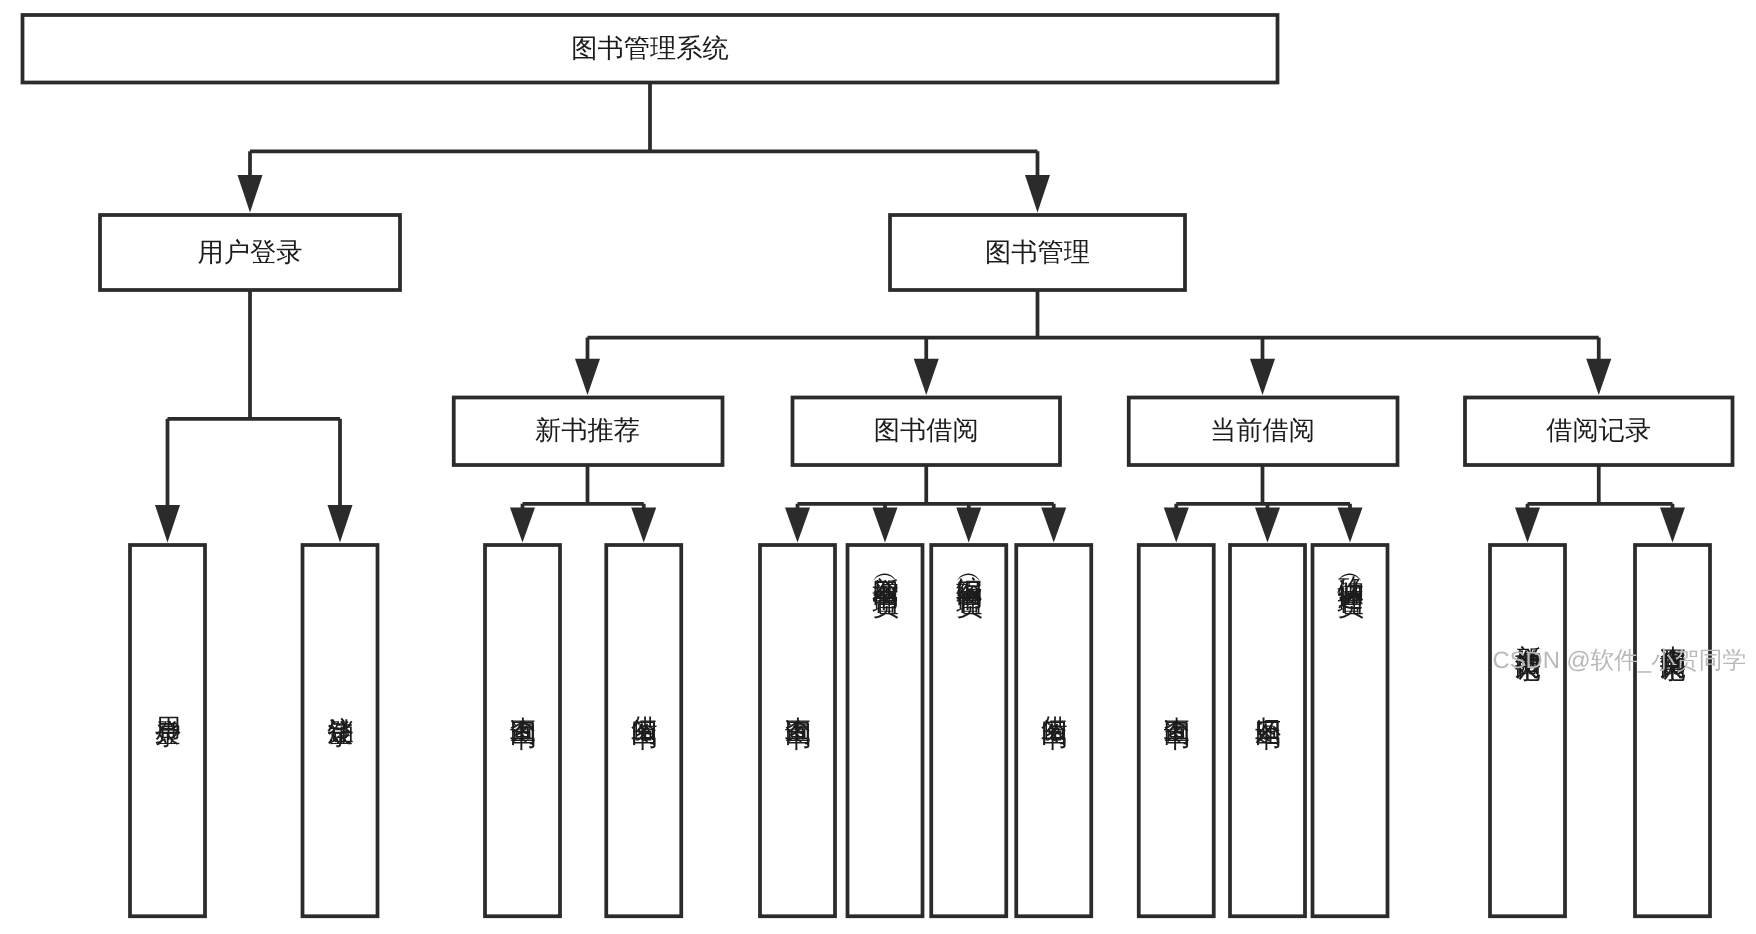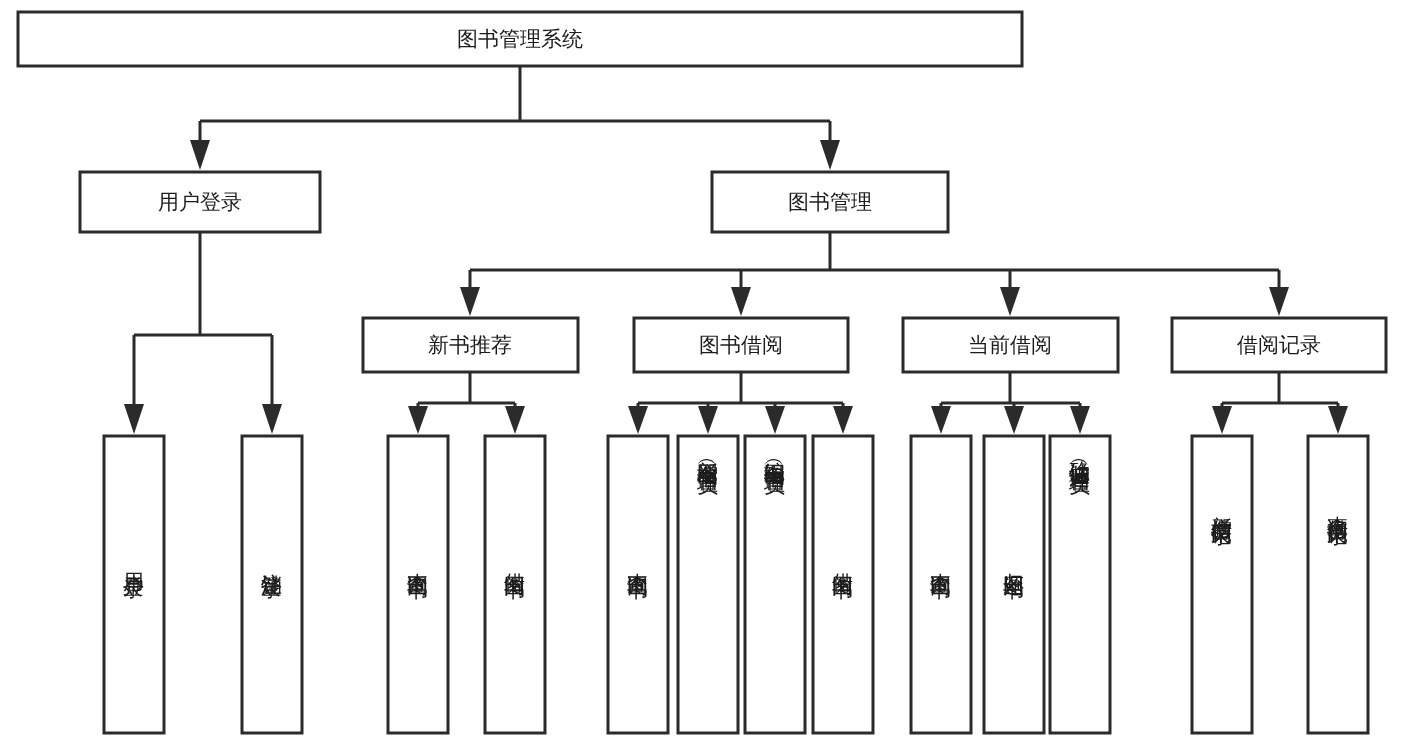--- a/index.html
+++ b/index.html
@@ -246,14 +246,15 @@
       <text class="node-label-v" x="1222" y="505">新增借阅记录</text>
     </g>
 
     <g>
       <rect class="node-rect" x="1308" y="436" width="60" height="297"></rect>
       <text class="node-label-v" x="1338" y="505">查询借阅记录</text>
     </g>
 
   </svg>
 
+  <div class="watermark">CSDN @软件_小贺同学</div>
 
 </div>
 
 </body></html>

